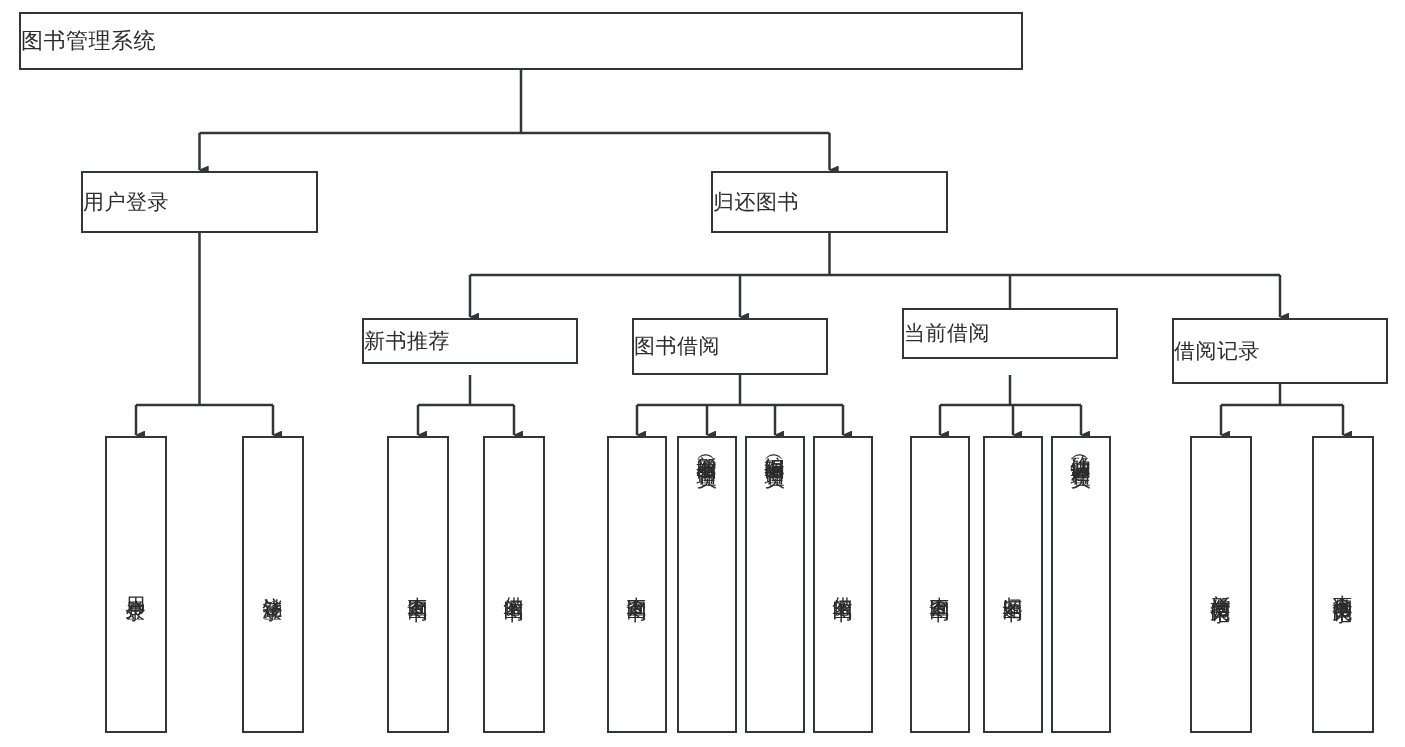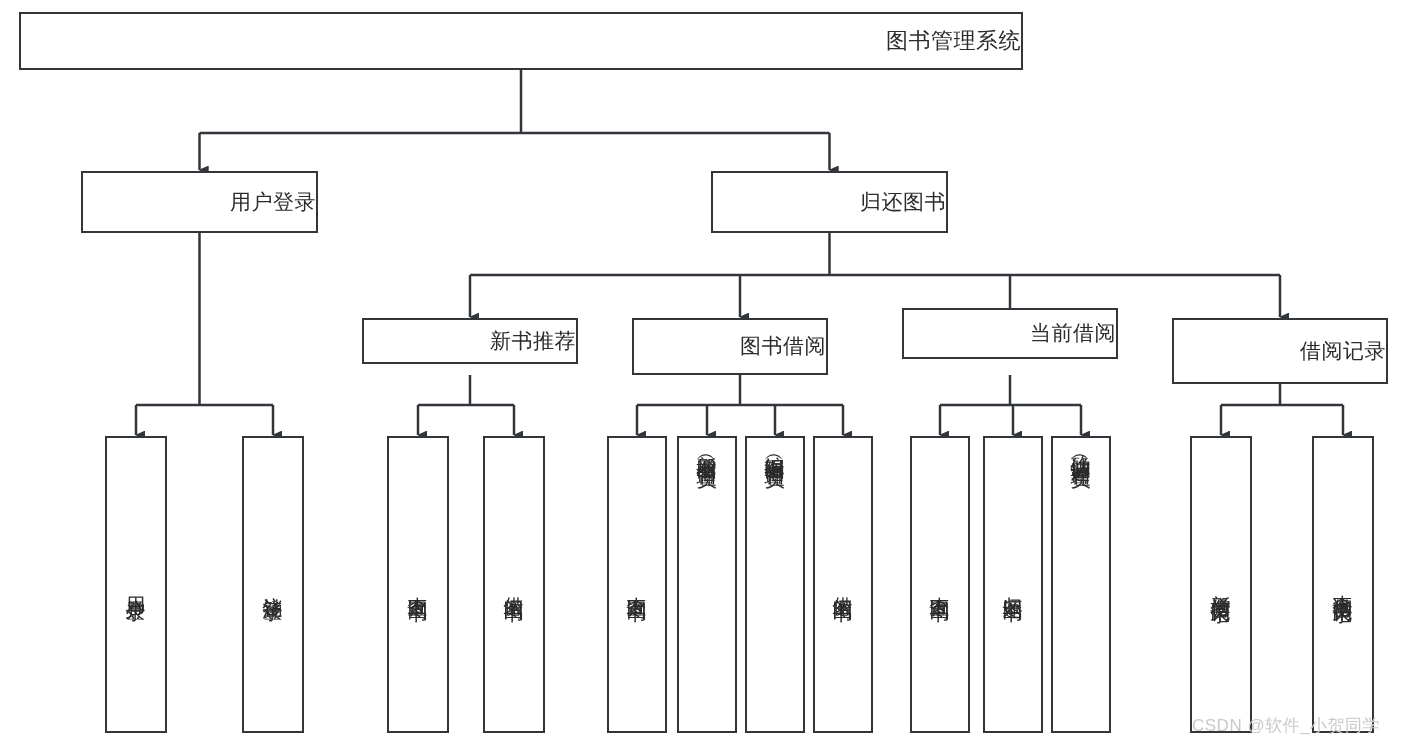--- a/index.html
+++ b/index.html
@@ -26,21 +26,21 @@
     height: 747px;
     pointer-events: none;
   }
   .node {
     position: absolute;
     box-sizing: border-box;
     background: #ffffff;
     border: 2px solid #32353a;
     display: flex;
     align-items: center;
-    justify-content: flex-end;
+    justify-content: flex-start;
     color: #2b2b2b;
   }
   .node .label {
     display: block;
     text-align: center;
     line-height: 1.08;
     color: #2b2b2b;
   }
   
   .node.horiz .label {
@@ -181,14 +181,13 @@
         <span class="label">确认归还（管理员）</span>
       </div>
       <div class="node vert centered" style="left: 1190px; top: 436px; width: 62px; height: 297px;">
         <span class="label">新增借阅记录</span>
       </div>
       <div class="node vert centered" style="left: 1312px; top: 436px; width: 62px; height: 297px;">
         <span class="label">查询借阅记录</span>
       </div>
     </div>
 
-  <div class="watermark" style="left: 1192px; top: 714px; color: rgb(201, 201, 201);">CSDN @软件_小贺同学</div>
 </div>
 
 </body></html>

